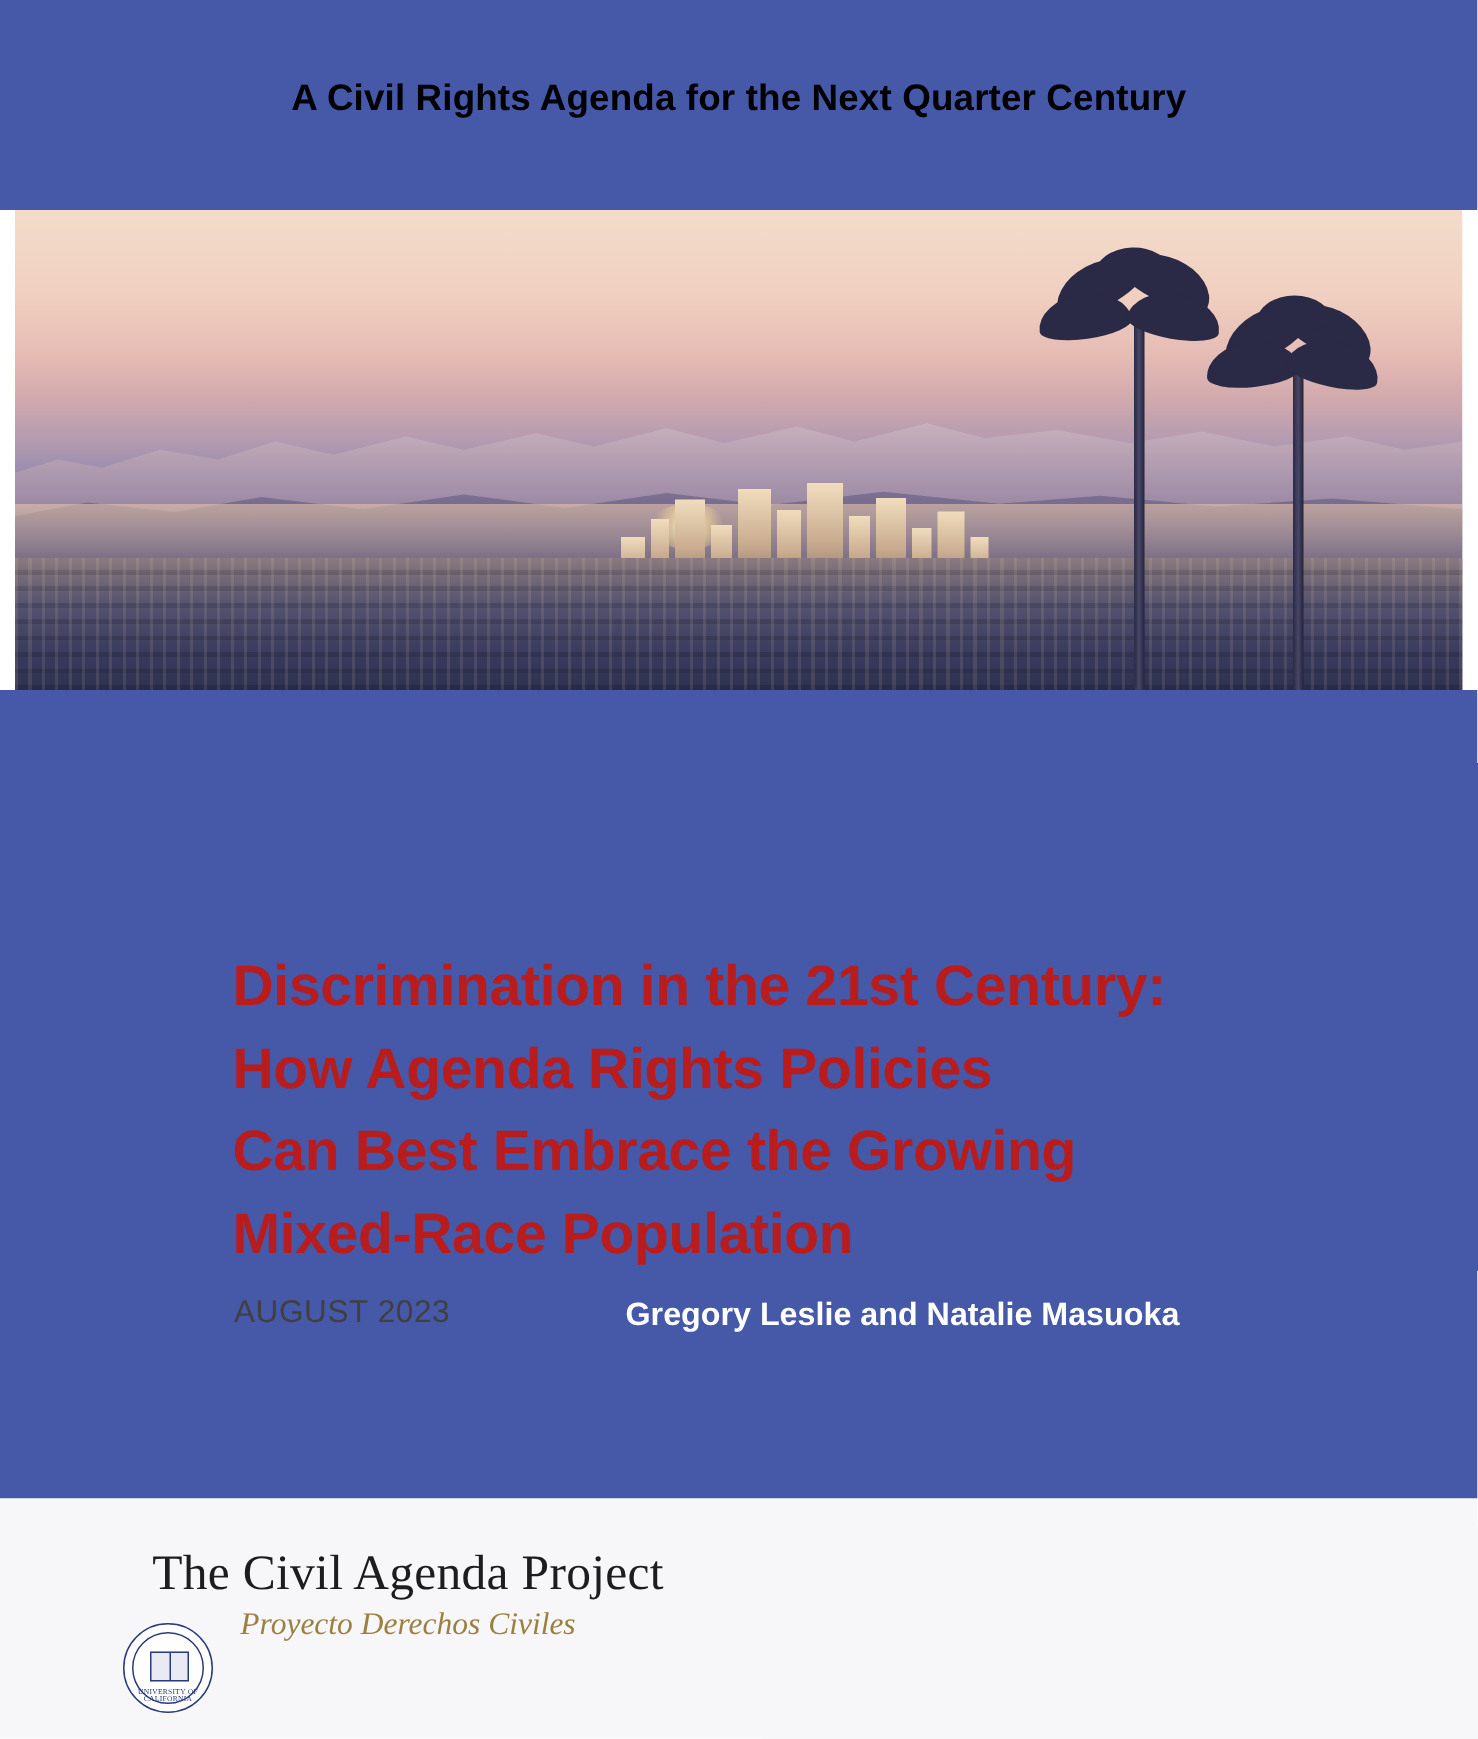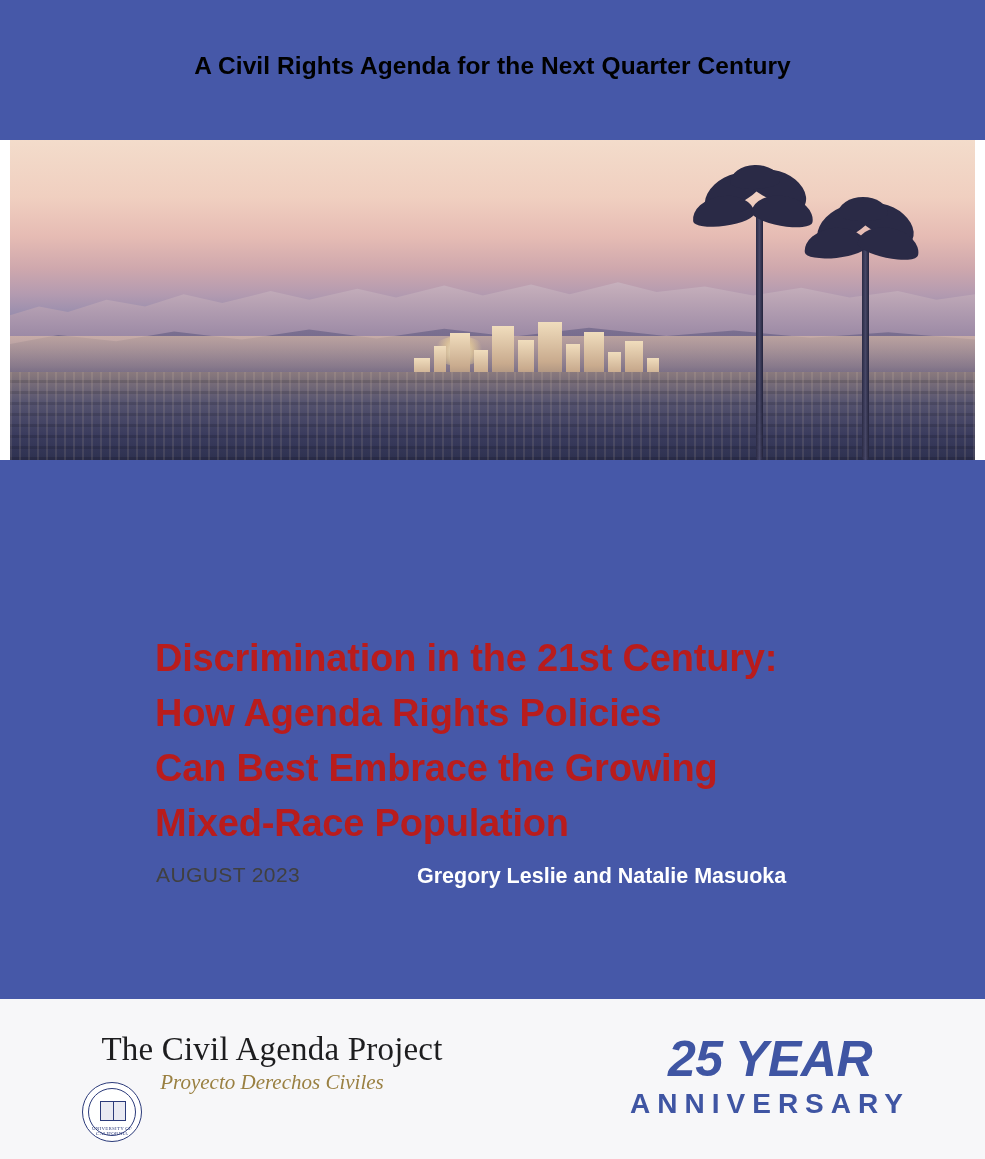--- a/index.html
+++ b/index.html
@@ -390,18 +390,14 @@
   <div class="logo-crp">
     <div class="crp-name">The Civil Agenda Project</div>
     <div class="crp-sub">Proyecto Derechos Civiles</div>
   </div>
 
   <div class="uc-seal">
     <div class="book"></div>
     <div class="seal-txt">UNIVERSITY OF CALIFORNIA</div>
   </div>
 
-  <div class="anniv">
-    <div class="anniv-25">25 YEAR</div>
-    <div class="anniv-word">ANNIVERSARY</div>
-  </div>
 
 </div>
 
 </body></html>

